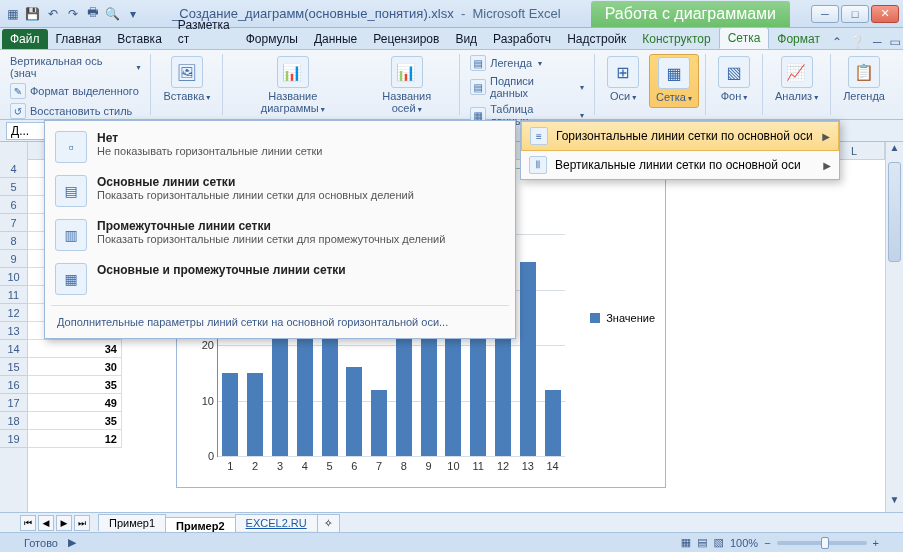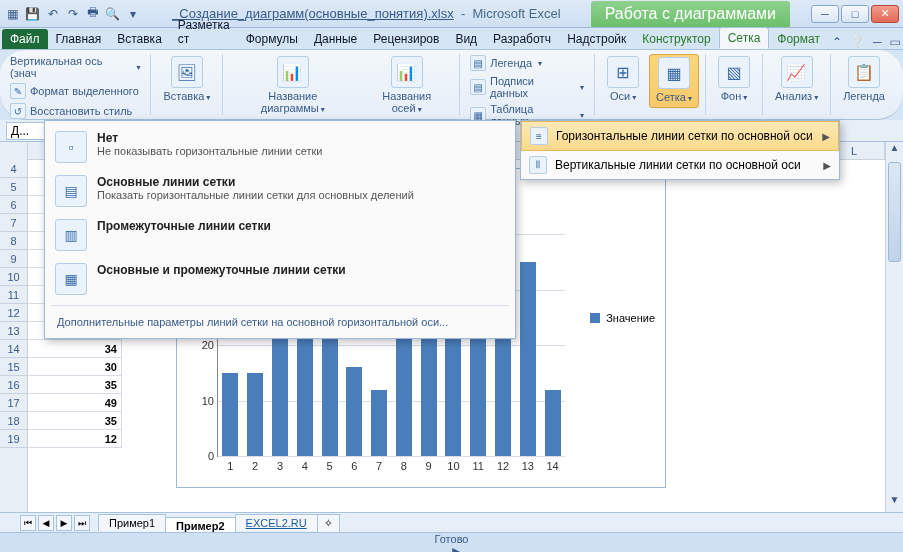--- a/index.html
+++ b/index.html
@@ -3,37 +3,37 @@
 <meta charset="utf-8">
 <style>
 * { box-sizing: border-box; margin: 0; padding: 0; font-family: "Segoe UI", Tahoma, sans-serif; }
 body { background: #d6e5f3; width: 903px; height: 552px; overflow: hidden; position: relative; font-size: 12px; }
 
 
 .titlebar { height: 28px; background: linear-gradient(#dde9f7,#cfe0f3); display: flex; align-items: center; padding: 0 4px; border-bottom: 1px solid #9db8d8; }
 .qat { display: flex; gap: 2px; align-items: center; }
 .qat .ico { width: 18px; height: 18px; display: inline-flex; align-items: center; justify-content: center; font-size: 12px; color: #3a5a8a; cursor: pointer; }
 .titlebar .title { flex: 1; text-align: center; color: #4a6a8a; font-size: 13px; }
-.titlebar .title .fn { color: #3a5a8a; text-decoration: underline; }
+.titlebar .title .fn { color: #3a5a8a; }
 .chart-tools { background: linear-gradient(#8fd18f,#6bbf6b); color: #fff; padding: 4px 14px; border-radius: 3px 3px 0 0; margin-right: 21px; font-size: 16px; }
 .winbtns { display: flex; gap: 2px; }
 .winbtns .wb { width: 28px; height: 18px; background: linear-gradient(#f6f9fd,#d9e6f4); border: 1px solid #8aa9c9; border-radius: 3px; display: inline-flex; align-items: center; justify-content: center; font-size: 11px; color: #3a5a8a; cursor: pointer; }
 .winbtns .wb.close { background: linear-gradient(#f49a8a,#e06a56); color: #fff; border-color: #b54a3a; }
 
 
 .tabs { height: 22px; background: #d6e5f3; display: flex; align-items: flex-end; padding-left: 2px; border-bottom: 1px solid #a9c2dd; }
 .tabs .tab { padding: 3px 8px; color: #0f172a; font-size: 12px; cursor: pointer; }
 .tabs .tab.file { background: #1e6b3a; color: #fff; border-radius: 3px 3px 0 0; }
 .tabs .tab.ctx { color: #2a7a2a; }
 .tabs .tab.active { background: #f3f7fb; border: 1px solid #a9c2dd; border-bottom: 1px solid #f3f7fb; border-radius: 3px 3px 0 0; color: #2a7a2a; }
 .tabs .spacer { flex: 1; }
 .tabs .help { padding: 0 4px; color: #3a5a8a; cursor: pointer; }
 
 
-.ribbon { height: 70px; background: linear-gradient(#f3f7fb,#e6eef8); border-bottom: 1px solid #a9c2dd; display: flex; padding: 4px 6px; gap: 6px; position: relative; border-radius: 26px; }
+.ribbon { height: 70px; background: linear-gradient(#f3f7fb,#e6eef8); border-bottom: 1px solid #a9c2dd; display: flex; padding: 4px 6px; gap: 6px; position: relative; }
 .rgroup { display: flex; flex-direction: column; gap: 2px; padding-right: 6px; border-right: 1px solid #c6d6ea; }
 .rgroup.col { align-items: center; }
 .rgroup .big { display: flex; flex-direction: column; align-items: center; padding: 2px 6px; cursor: pointer; border-radius: 3px; }
 .rgroup .big.pressed { background: linear-gradient(#fcd77a,#f9c96a); border: 1px solid #d9a54a; }
 .rgroup .big .ic { width: 32px; height: 32px; background: #eaf2fb; border: 1px solid #b6cde6; border-radius: 3px; display: inline-flex; align-items: center; justify-content: center; font-size: 16px; color: #3a6aa8; }
 .rgroup .big .lbl { font-size: 11px; color: #3a5a8a; text-align: center; line-height: 12px; margin-top: 2px; }
 .rgroup .small { display: flex; align-items: center; gap: 4px; padding: 1px 4px; cursor: pointer; font-size: 11px; color: #3a5a8a; border-radius: 2px; }
 .rgroup .small .ic16 { width: 16px; height: 16px; background: #eaf2fb; border: 1px solid #b6cde6; border-radius: 2px; display: inline-flex; align-items: center; justify-content: center; font-size: 10px; color: #3a6aa8; }
 .rgroup .row { display: flex; gap: 4px; }
 .dd { font-size: 8px; color: #3a5a8a; margin-left: 2px; }
@@ -83,21 +83,21 @@
 .flyout .fi .fic { width: 18px; height: 18px; background: #eaf2fb; border: 1px solid #b6cde6; border-radius: 2px; display: inline-flex; align-items: center; justify-content: center; font-size: 10px; color: #3a6aa8; }
 .flyout .fi .arr { margin-left: auto; font-size: 10px; color: #555; }
 
 
 .sheetbar { position: absolute; bottom: 20px; left: 0; right: 0; height: 20px; background: #e6eef8; border-top: 1px solid #a9c2dd; display: flex; align-items: center; padding-left: 20px; }
 .sheetbar .nav { display: flex; gap: 2px; margin-right: 8px; }
 .sheetbar .nav span { width: 16px; height: 16px; border: 1px solid #a9c2dd; background: #f3f7fb; text-align: center; font-size: 9px; line-height: 14px; cursor: pointer; }
 .sheetbar .stab { padding: 2px 10px; background: #f3f7fb; border: 1px solid #a9c2dd; border-bottom: none; font-size: 11px; cursor: pointer; margin-right: -1px; }
 .sheetbar .stab.active { background: #fff; font-weight: 600; margin-top: 6px; }
 .sheetbar .stab.link { color: #1a5aa8; text-decoration: underline; }
-.statusbar { position: absolute; bottom: 0; left: 0; right: 0; height: 20px; background: #cfe0f3; border-top: 1px solid #a9c2dd; display: flex; align-items: center; padding: 0 24px; font-size: 11px; color: #3a5a8a; flex-direction: column; }
+.statusbar { position: absolute; bottom: 0; left: 0; right: 0; height: 20px; background: #cfe0f3; border-top: 1px solid #a9c2dd; display: flex; align-items: center; padding: 0 24px; font-size: 11px; color: #3a5a8a; }
 .statusbar .zoom { margin-left: auto; display: flex; align-items: center; gap: 6px; }
 .statusbar .slider { width: 90px; height: 4px; background: #a9c2dd; position: relative; border-radius: 2px; }
 .statusbar .slider .th { position: absolute; top: -4px; left: 44px; width: 8px; height: 12px; background: #f3f7fb; border: 1px solid #7a9ac0; border-radius: 2px; }
 </style>
 </head>
 <body>
 
 <div class="titlebar">
   <div class="qat">
     <span class="ico">▦</span>
@@ -384,20 +384,21 @@
     <div class="mic">▤</div>
     <div class="mtxt">
         <div class="t">Основные линии сетки</div>
         <div class="d">Показать горизонтальные линии сетки для основных делений</div>
       </div>
   </div>
   <div class="mi">
     <div class="mic">▥</div>
     <div class="mtxt">
         <div class="t">Промежуточные линии сетки</div>
+        <div class="d">Показать горизонтальные линии сетки для промежуточных делений</div>
       </div>
   </div>
   <div class="mi">
     <div class="mic">▦</div>
     <div class="mtxt">
         <div class="t">Основные и промежуточные линии сетки</div>
       </div>
   </div>
   <div class="sep"></div>
   <div class="more">Дополнительные параметры линий сетки на основной горизонтальной оси...</div>

